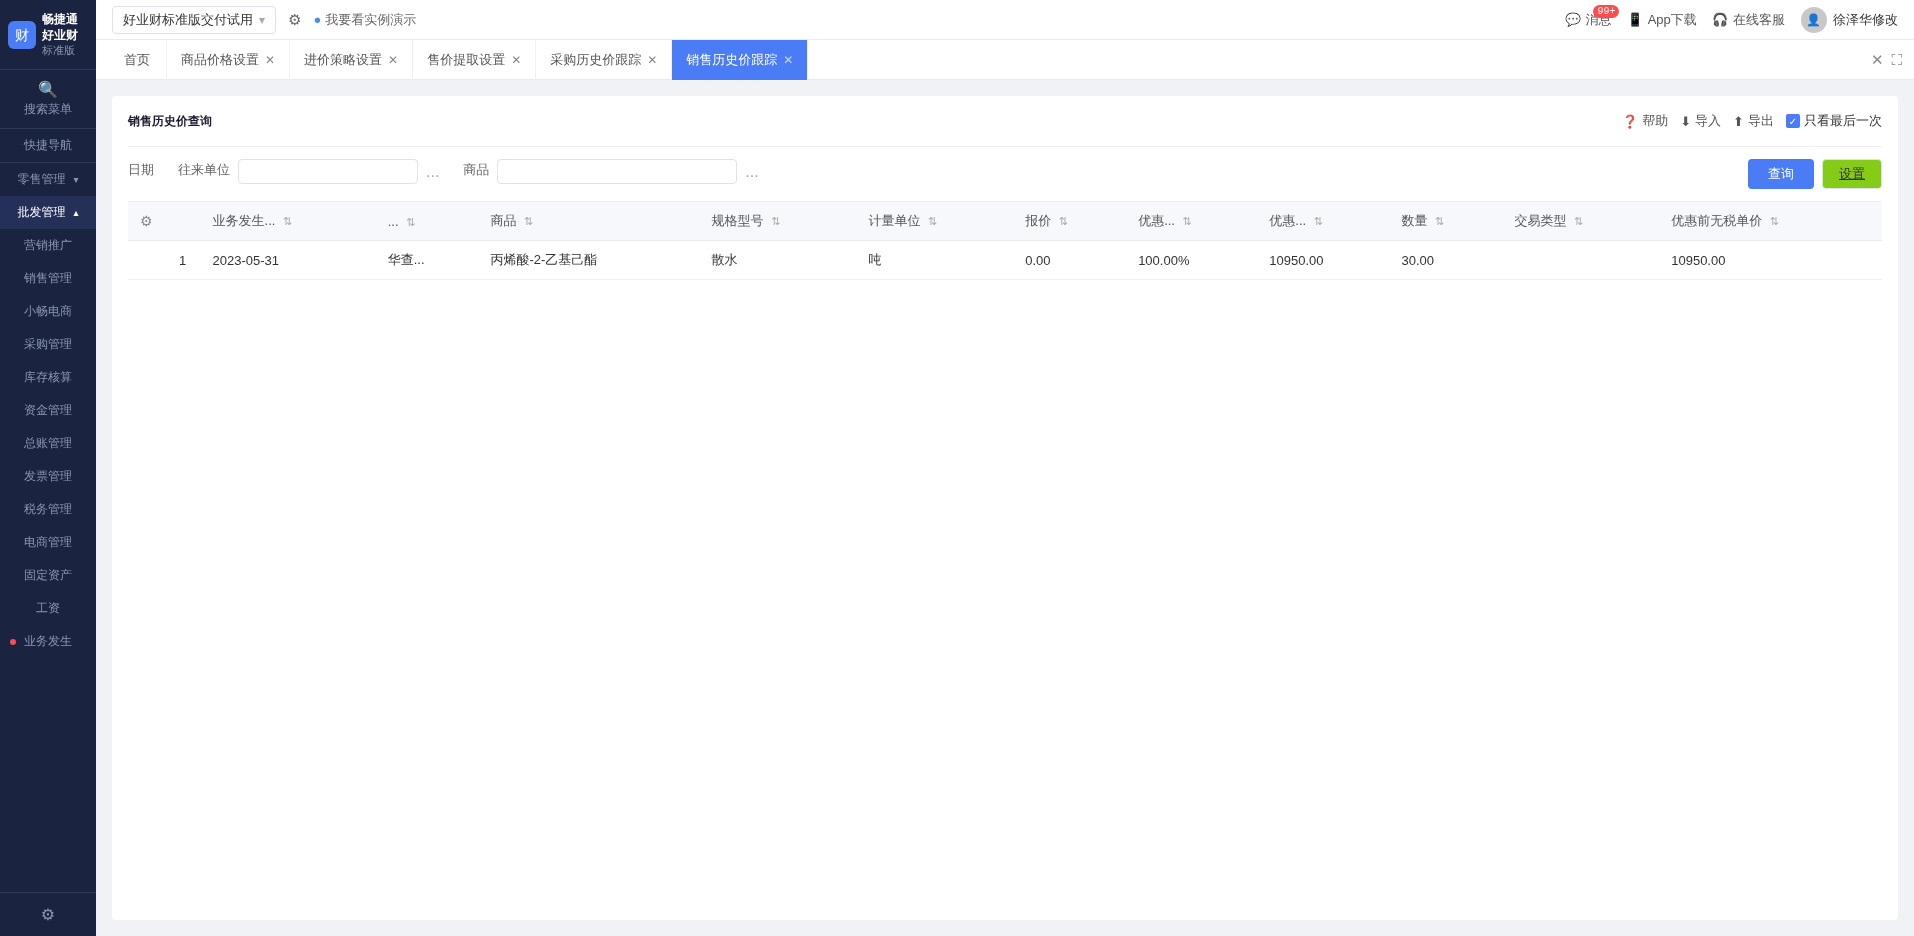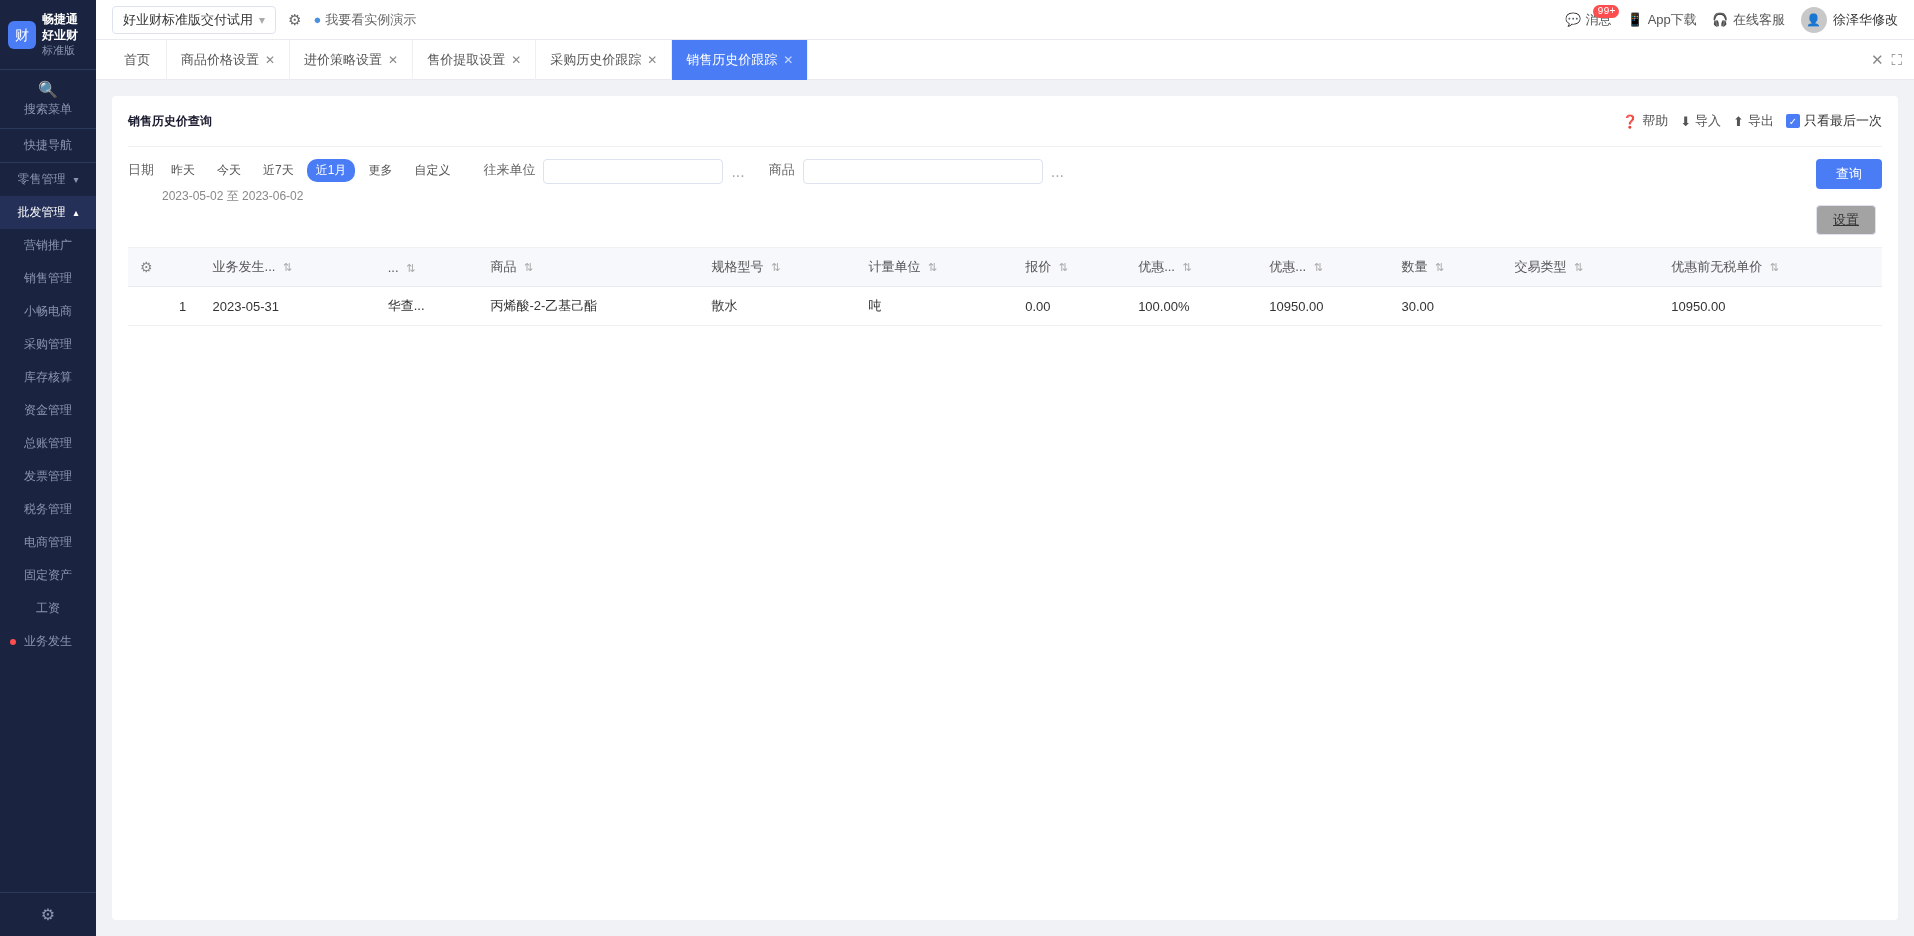--- a/index.html
+++ b/index.html
@@ -355,36 +355,35 @@
       color: #333;
     }
     .filter-dots {
       color: #aaa;
       cursor: pointer;
       font-size: 16px;
     }
     .filter-actions {
       margin-left: auto;
       display: flex;
-      align-items: flex-start;
-      gap: 16px;
-      flex-direction: column;
+      align-items: center;
+      gap: 8px;
     }
     .btn-primary {
       background: #4a7cf6;
       color: #fff;
       border: none;
       border-radius: 4px;
       padding: 6px 20px;
       font-size: 13px;
       cursor: pointer;
       white-space: nowrap;
     }
     .btn-default {
-      background: #a3a3a3;
+      background: #84cc16;
       color: #333;
       border: 1px solid #dde2ee;
       border-radius: 4px;
       padding: 5px 16px;
       font-size: 13px;
       cursor: pointer;
       white-space: nowrap;
       text-decoration: underline;
     }
 
@@ -592,31 +591,20 @@
           <label class="checkbox-label">
             <div class="checkbox-blue">✓</div>
             <span>只看最后一次</span>
           </label>
         </div>
       </div>
 
       <div class="filter-bar">
         <div class="filter-group">
           <span class="filter-label">日期</span>
-          <div class="filter-options">
-            <div class="filter-date-btns">
-              <span class="date-btn">昨天</span>
-              <span class="date-btn">今天</span>
-              <span class="date-btn">近7天</span>
-              <span class="date-btn active">近1月</span>
-              <span class="date-btn">更多</span>
-              <span class="date-btn">自定义</span>
-            </div>
-            <div class="date-range-text">2023-05-02 至 2023-06-02</div>
-          </div>
         </div>
 
         <div class="filter-group">
           <span class="filter-label">往来单位</span>
           <div class="filter-input-group">
             <input class="filter-input" type="text" style="">
             <span class="filter-dots">...</span>
           </div>
         </div>
 

